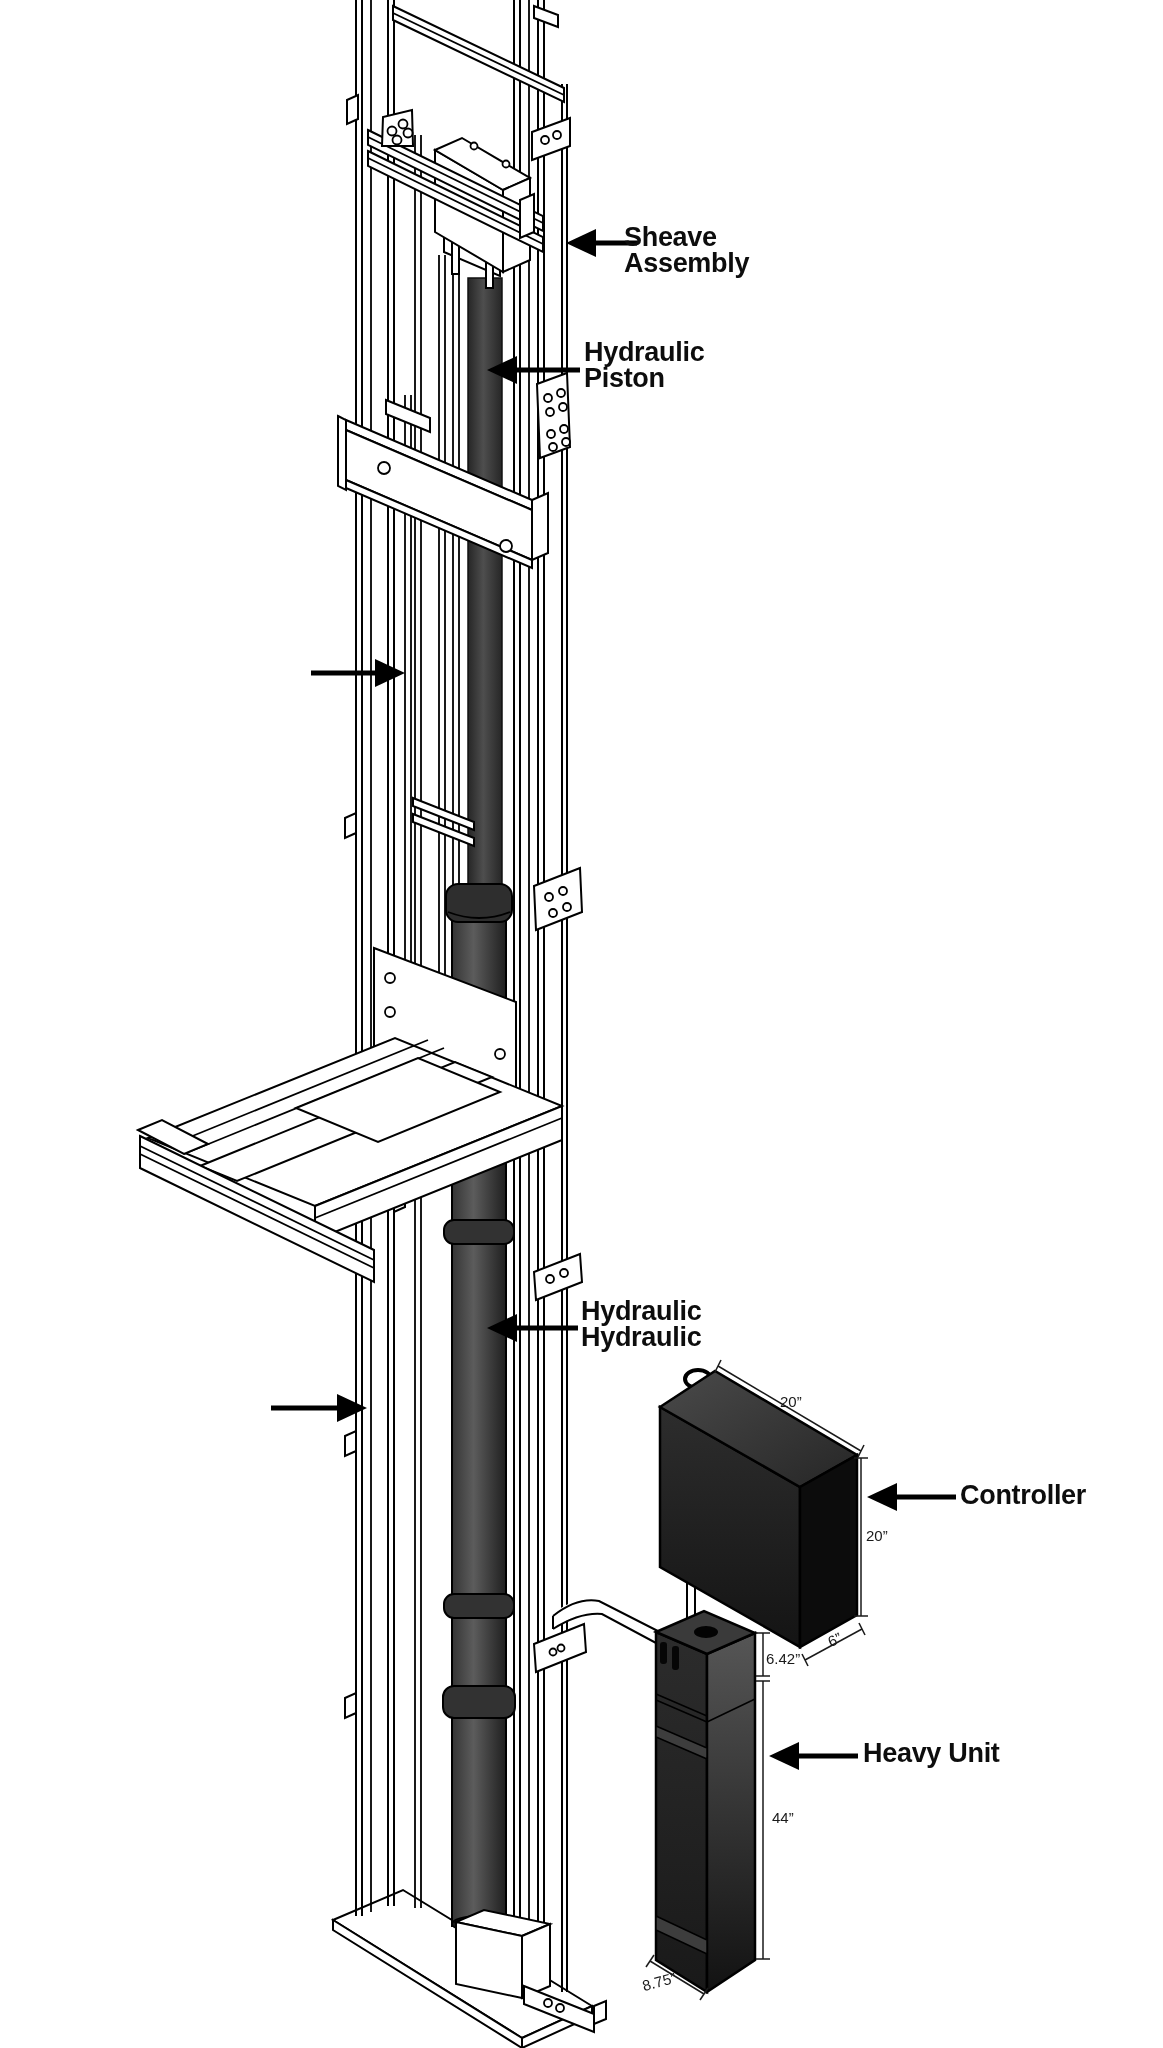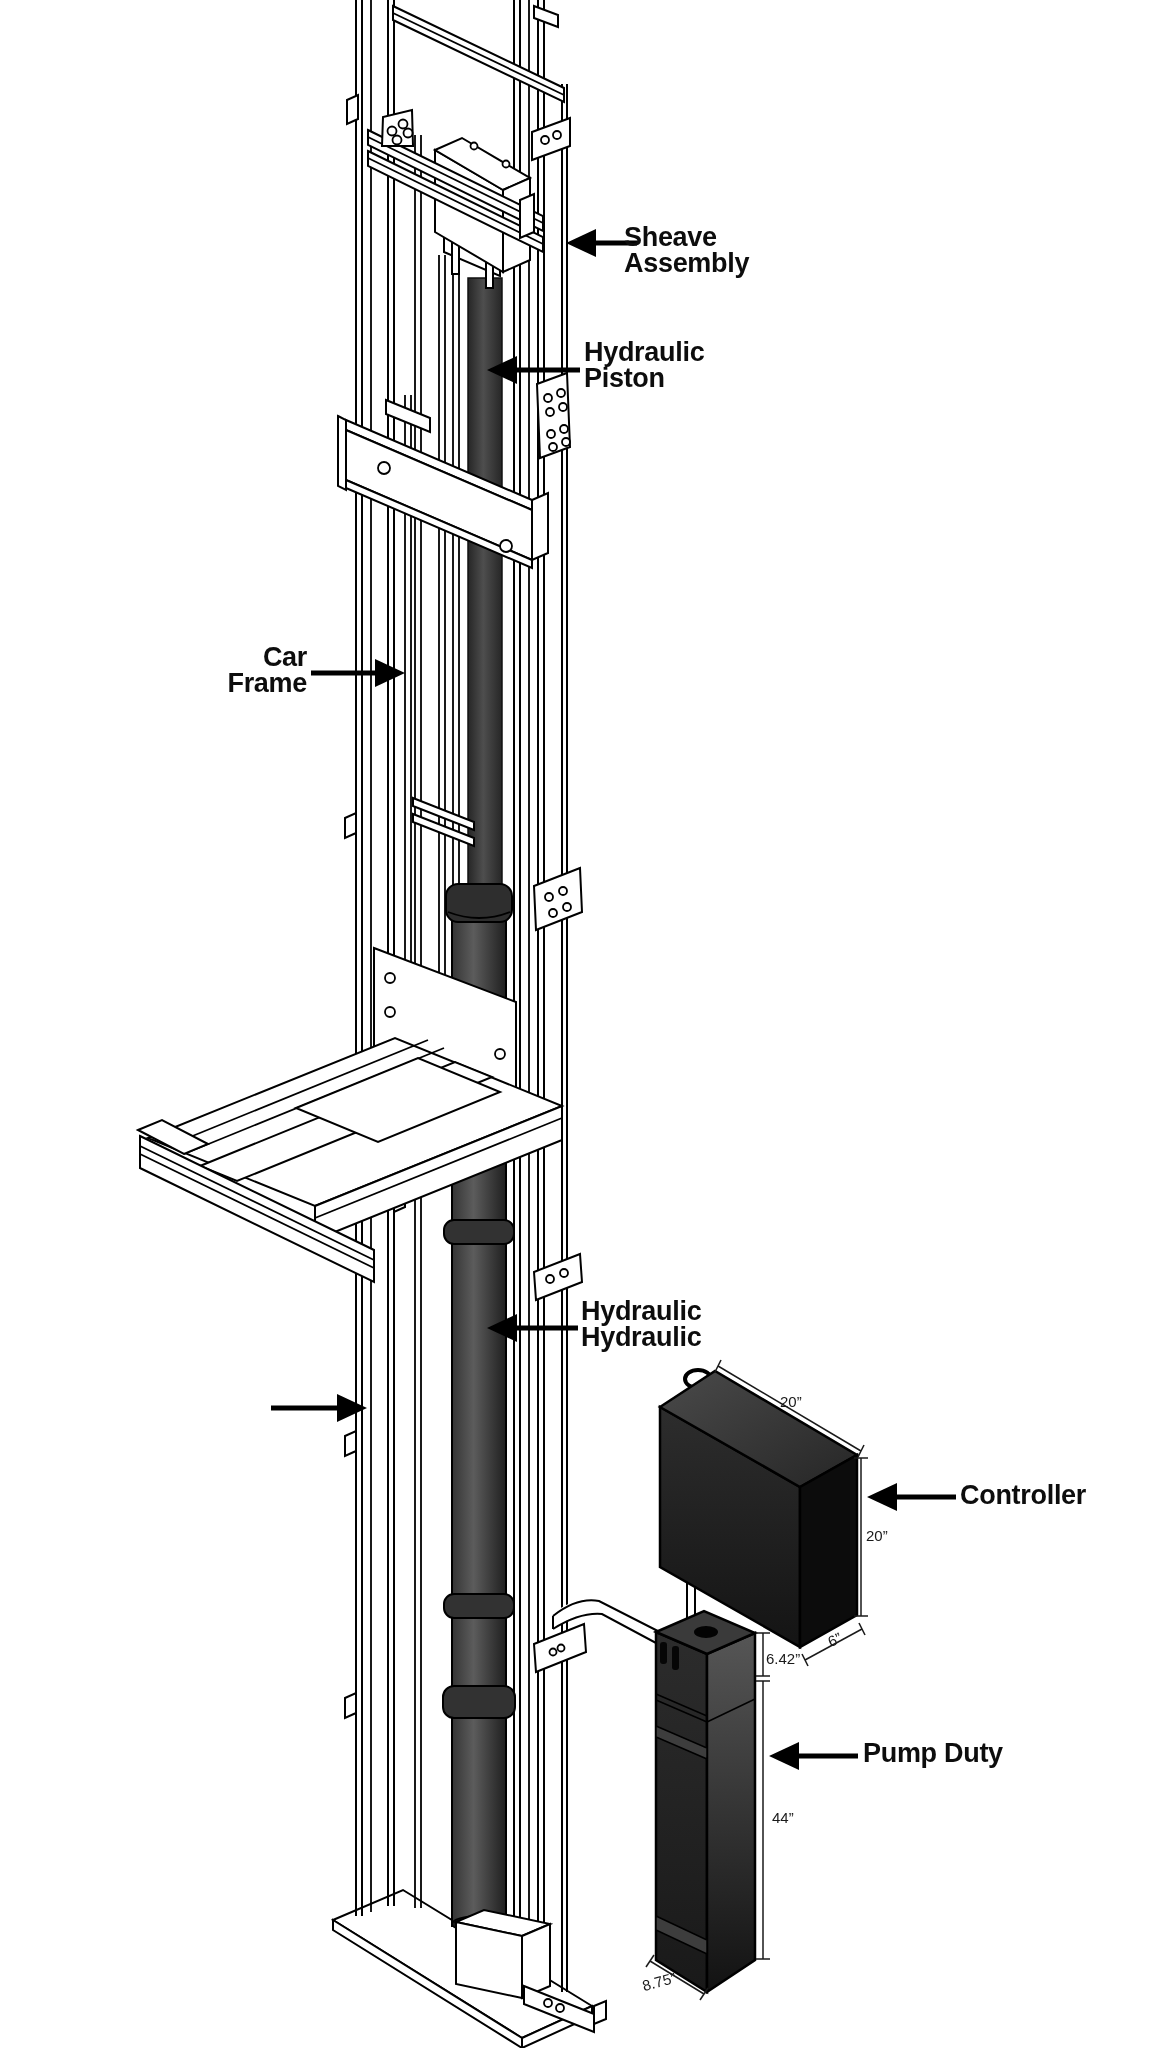--- a/index.html
+++ b/index.html
@@ -289,30 +289,26 @@
 </svg>
 
 <div class="lbl" style="left:624px;top:211px;margin-top:13px;">
   <div>Sheave</div>
   <div>Assembly</div>
 </div>
 <div class="lbl" style="left:584px;top:339px;">
   <div>Hydraulic</div>
   <div>Piston</div>
 </div>
-<div class="lbl right" style="left:100px;top:644px;width:207px;">
-  <div>Car</div>
-  <div>Frame</div>
-</div>
 <div class="lbl" style="left:581px;top:1298px;">
   <div>Hydraulic</div>
   <div>Hydraulic</div>
 </div>
 <div class="lbl" style="left:960px;top:1482px;">Controller</div>
-<div class="lbl" style="left:863px;top:1740px;">Pump Duty</div>
+<div class="lbl" style="left:863px;top:1740px;">Heavy Unit</div>
 
 <div class="dim" style="left:780px;top:1394px;">20”</div>
 <div class="dim" style="left:866px;top:1528px;">20”</div>
 <div class="dim rot-n24" style="left:828px;top:1632px;">6”</div>
 <div class="dim" style="left:766px;top:1645px;margin-top:6px;">6.42”</div>
 <div class="dim" style="left:772px;top:1810px;">44”</div>
 <div class="dim rot-n15" style="left:642px;top:1974px;">8.75”</div>
 
 </div>
 

